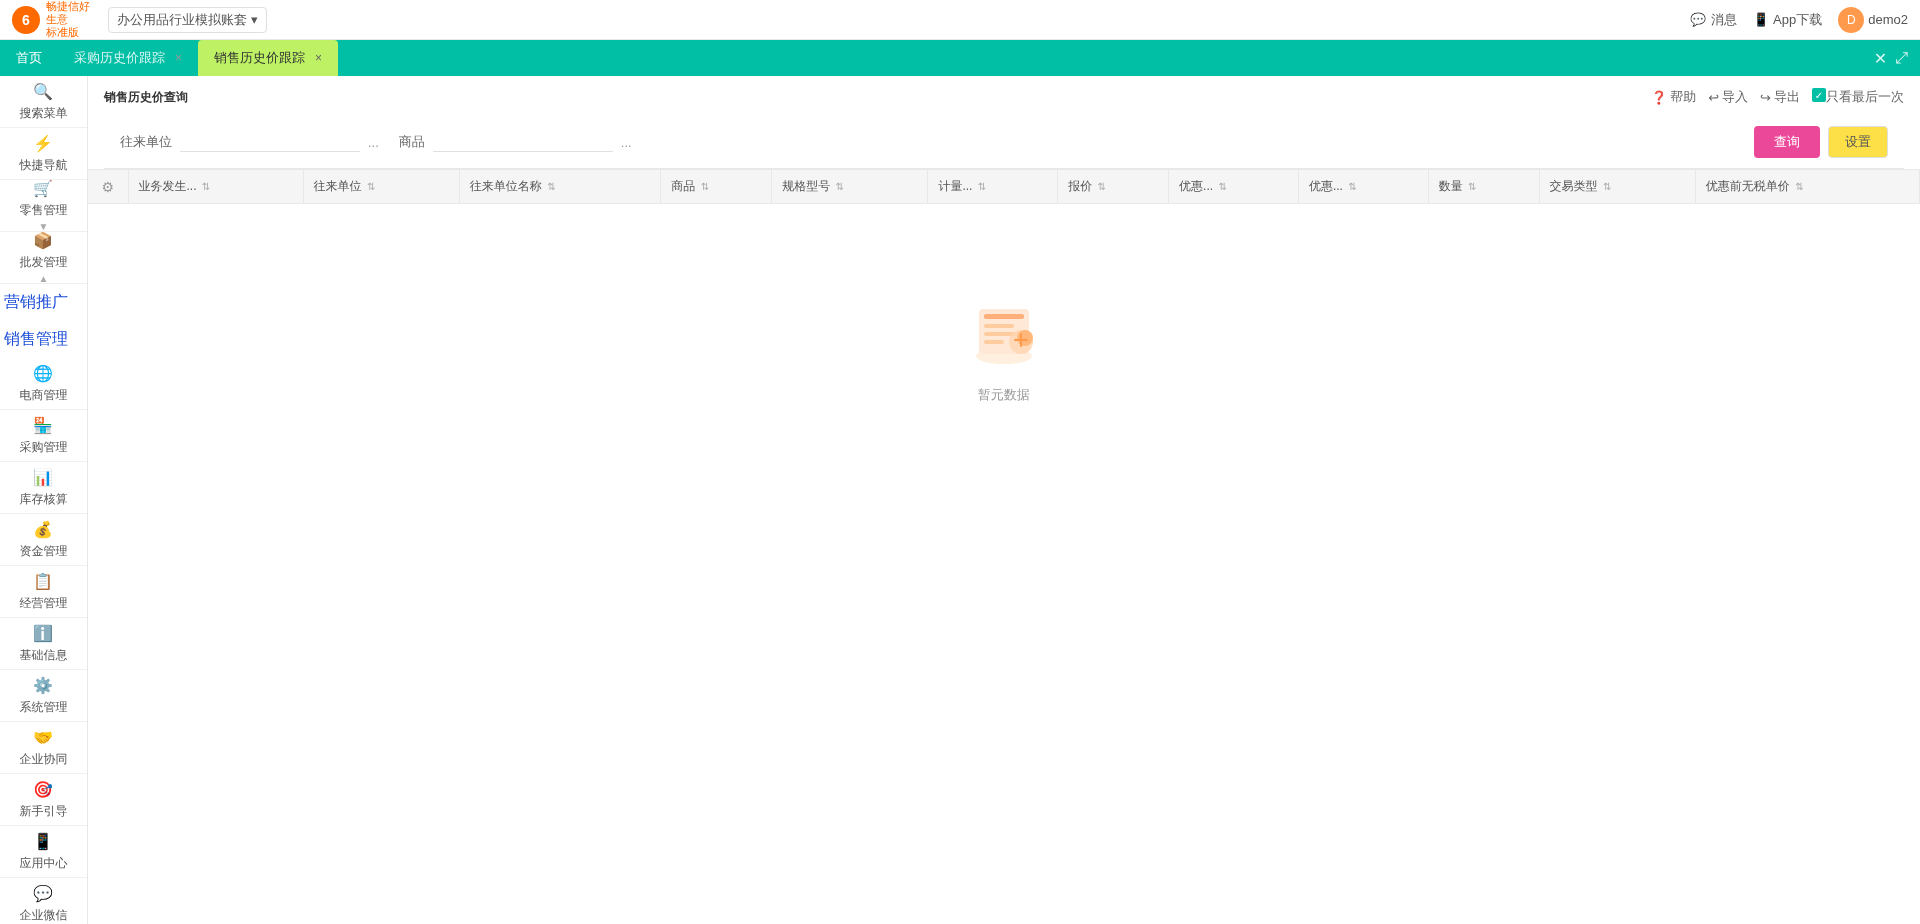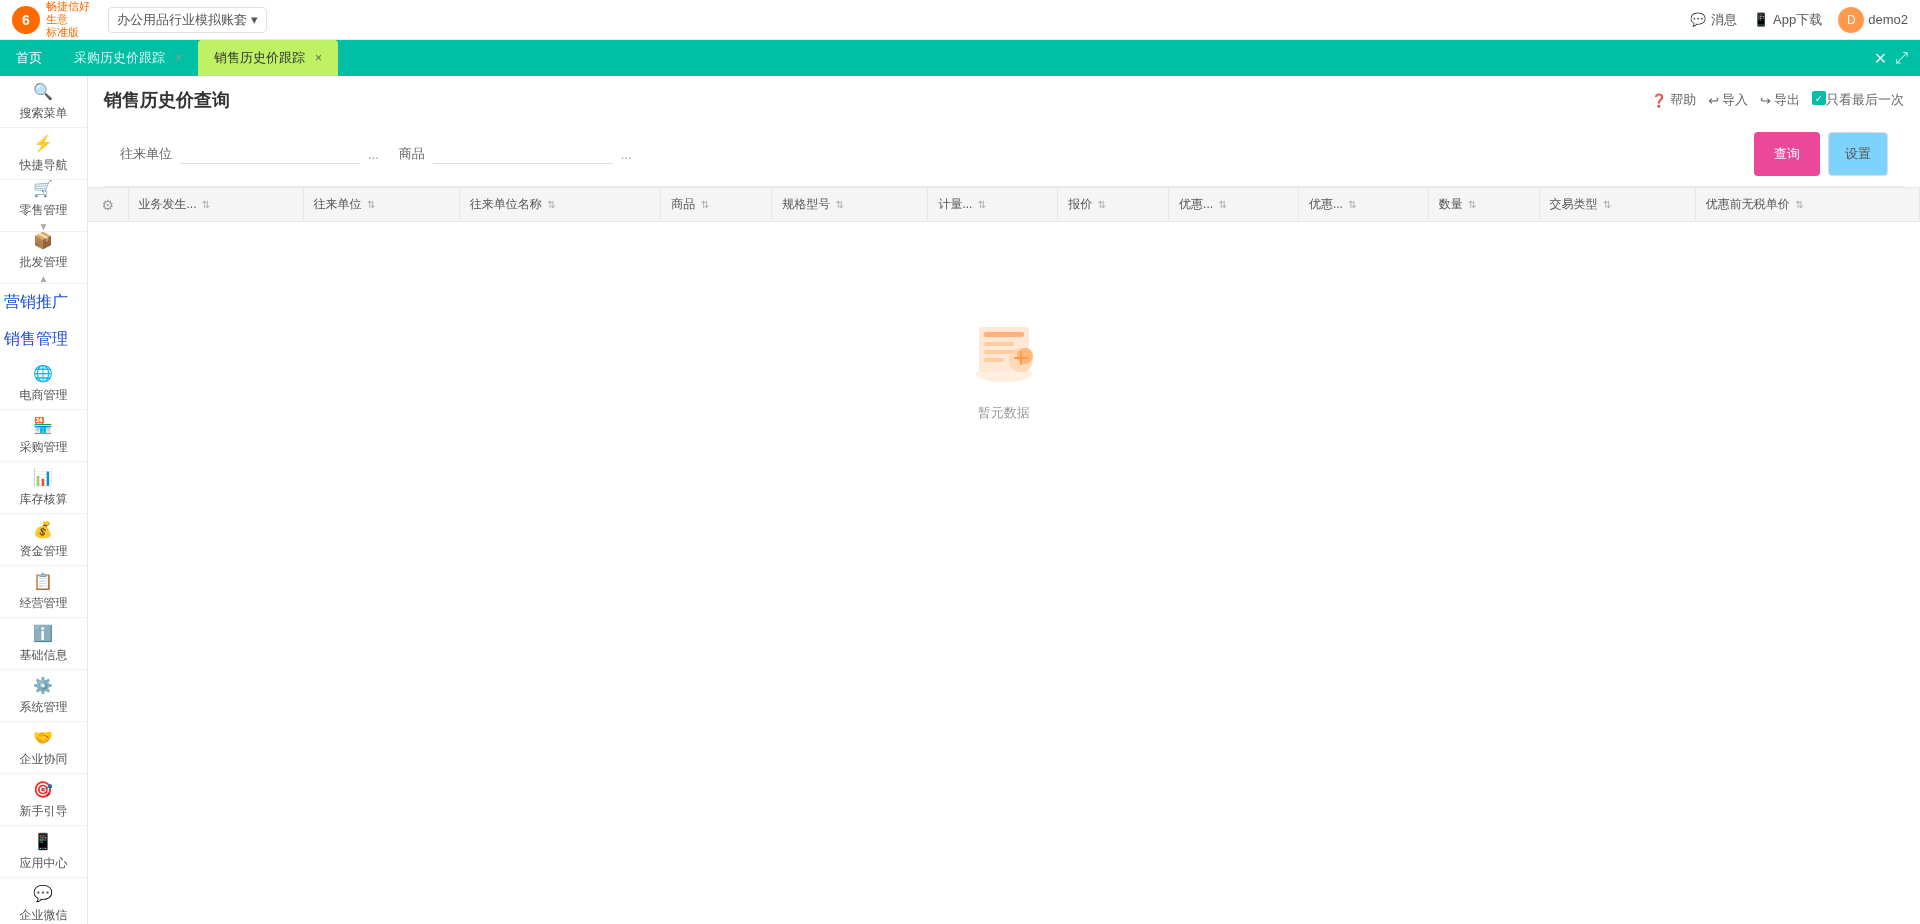--- a/index.html
+++ b/index.html
@@ -34,39 +34,39 @@
     .sidebar-item { display: flex; flex-direction: column; align-items: center; justify-content: center; padding: 12px 4px; cursor: pointer; font-size: 12px; color: #555; gap: 2px; border-bottom: 1px solid #f0f0f0; min-height: 52px; }
     .sidebar-icon { font-size: 16px; margin-bottom: 2px; }
     .sidebar-sub { padding: 8px 4px; font-size: 16px; color: #1d4ed8; cursor: pointer; text-align: left; }
 
     
     .content-area { flex: 1; display: flex; flex-direction: column; overflow: hidden; background: #f5f5f5; }
 
     
     .page-header { background: #fff; padding: 12px 16px 0 16px; border-bottom: 1px solid #e8e8e8; flex-shrink: 0; }
     .page-title-bar { display: flex; align-items: center; justify-content: space-between; margin-bottom: 10px; }
-    .page-title { font-size: 18px; font-weight: bold; color: #333; }
+    .page-title { font-size: 12px; font-weight: bold; color: #333; }
     .page-actions { display: flex; align-items: center; gap: 12px; font-size: 13px; color: #666; }
     .page-action-item { display: flex; align-items: center; gap: 3px; cursor: pointer; }
     .checkbox-item { display: flex; align-items: flex-start; gap: 0; }
     .checkbox-teal { width: 14px; height: 14px; background: #00bfa5; border-radius: 2px; display: flex; align-items: center; justify-content: center; }
     .checkbox-teal::after { content: '✓'; color: #fff; font-size: 10px; }
 
     
     .filter-bar { padding: 10px 16px; background: #fff; border-bottom: 1px solid #e8e8e8; display: flex; align-items: center; gap: 20px; flex-wrap: wrap; flex-shrink: 0; }
     .filter-group { display: flex; align-items: center; gap: 8px; }
     .filter-label { color: #666; font-size: 13px; white-space: nowrap; }
     .date-buttons { display: flex; align-items: center; gap: 4px; }
     .date-btn { padding: 2px 8px; border-radius: 3px; cursor: pointer; font-size: 12px; color: #555; border: none; background: transparent; }
     .date-btn.active { background: #ff7c3a; color: #fff; border-radius: 10px; padding: 2px 10px; }
     .date-range { font-size: 12px; color: #999; margin-top: 2px; }
     .filter-input { border: none; border-bottom: 1px solid #e0e0e0; outline: none; padding: 2px 4px; width: 200px; font-size: 13px; color: #333; background: transparent; }
     .filter-dots { color: #999; font-size: 13px; }
     .query-btn { background: #ec4899; color: #fff; border: none; border-radius: 4px; padding: 6px 20px; cursor: pointer; font-size: 13px; }
-    .setting-btn { background: #7dd3fc; color: #555; border: 1px solid #ddd; border-radius: 4px; padding: 12px 16px; cursor: pointer; font-size: 13px; }
+    .setting-btn { background: #fde047; color: #555; border: 1px solid #ddd; border-radius: 4px; padding: 6px 16px; cursor: pointer; font-size: 13px; }
     .filter-right { margin-left: auto; display: flex; gap: 8px; }
 
     
     .table-wrapper { flex: 1; background: #fff; margin: 0; overflow: auto; }
     table { width: 100%; border-collapse: collapse; min-width: 1200px; }
     thead tr { background: #f5f5f5; border-bottom: 1px solid #e8e8e8; }
     th { padding: 8px 10px; font-size: 12px; color: #555; font-weight: normal; border-right: 1px solid #e8e8e8; white-space: nowrap; text-align: left; }
     th .sort-arrows { font-size: 10px; color: #aaa; margin-left: 2px; }
     th:first-child { width: 40px; text-align: center; }
     .th-gear { color: #999; font-size: 14px; }

